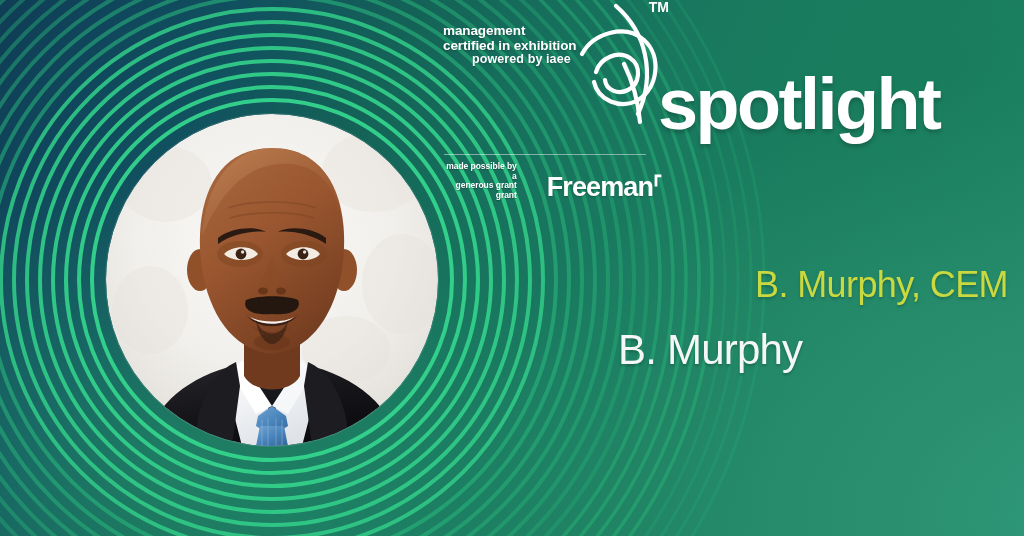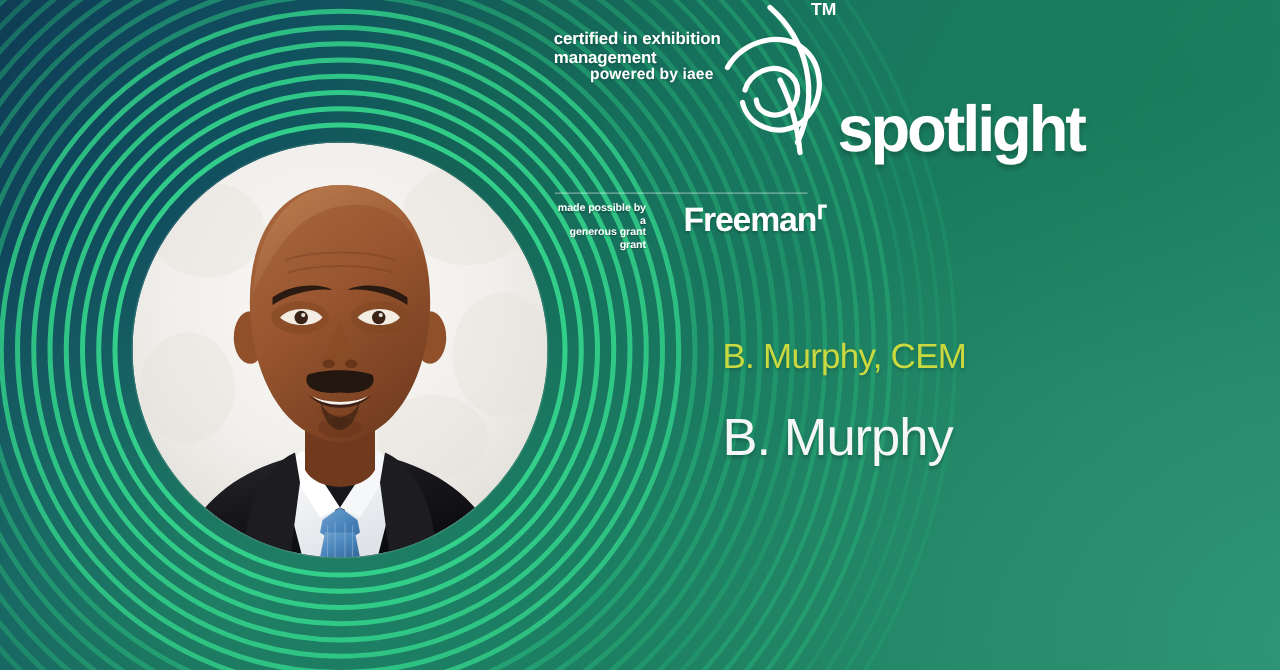--- a/index.html
+++ b/index.html
@@ -76,21 +76,21 @@
     letter-spacing:.1px;text-align:left;
     margin-top:-2px;padding-left:34px;
     text-shadow:0 1px 2px rgba(0,0,0,.25);
   }
   .rule{
     position:absolute;left:6px;top:130px;width:202px;height:1px;
     background:rgba(255,255,255,.45);
   }
   .freeman-row{
     position:absolute;left:6px;top:138px;
-    display:flex;align-items:flex-start;gap:6px;
+    display:flex;align-items:flex-end;gap:6px;
   }
   .freeman-credit{
     color:#ffffff;font-weight:bold;
     font-size:8.5px;line-height:9.5px;
     letter-spacing:-.05px;
     text-align:right;
     text-shadow:0 1px 1px rgba(0,0,0,.3);
     padding-bottom:1px;
   }
   .freeman-logo{position:relative;}
@@ -98,50 +98,52 @@
     color:#ffffff;font-weight:bold;font-size:27px;line-height:28px;
     letter-spacing:-.9px;
     text-shadow:0 1px 2px rgba(0,0,0,.25);
     margin-left:24px;
   }
   .freeman-flag{
     position:absolute;right:-9px;top:1px;
     width:8px;height:13px;
   }
   .spotlight{
-    position:absolute;left:232px;top:40px;
+    position:absolute;left:220px;top:40px;
     color:#ffffff;font-weight:bold;
-    font-size:52px;line-height:80px;
+    font-size:72px;line-height:80px;
     letter-spacing:-2.5px;
     text-shadow:0 3px 4px rgba(0,0,0,.22);
   }
 
   
   .portrait{
     position:absolute;left:106px;top:114px;
     width:332px;height:332px;border-radius:50%;
     overflow:hidden;
     box-shadow:0 0 0 1px rgba(255,255,255,.12);
   }
   .portrait svg{display:block;width:332px;height:332px;}
 
   
   .person{
     position:absolute;left:578px;top:262px;width:430px;
   }
   .person-name{
-    color:#c9d93f;font-size:28px;line-height:46px;
+    color:#c9d93f;font-size:36px;line-height:46px;
     font-weight:normal;letter-spacing:-.6px;
     text-shadow:0 2px 3px rgba(0,0,0,.2);
+    text-align:right;
   }
   .person-org{
     margin-top:16px;
     color:#f4f7f6;font-size:42px;line-height:51px;
     font-weight:normal;letter-spacing:-.8px;
     text-shadow:0 2px 3px rgba(0,0,0,.22);
+    margin-left:40px;
   }
   .person-org span{display:block;}
 </style>
 </head>
 <body>
 
 <div class="banner">
 
   <div class="bg-base"></div>
   <div class="bg-soft"></div>
@@ -310,22 +312,22 @@
         </g>
       </g>
     </svg>
   </div>
 
   <div class="lockup">
 
     <div class="cem-block">
 
       <div class="cem-tag">
+        <div>management</div>
         <div>certified in exhibition</div>
-        <div>management</div>
       </div>
 
       <div class="cem-word">
         <span class="cem-tm">TM</span>
       </div>
 
       <svg class="cem-swoosh" viewBox="0 0 118 128" xmlns="http://www.w3.org/2000/svg" aria-hidden="true">
         <g fill="none" stroke="#ffffff" stroke-width="4.2" stroke-linecap="round">
           <path d="M56 4 C 86 30 96 72 78 112"></path>
           <path d="M22 52 C 34 30 66 22 84 38 C 102 54 98 86 78 98 C 60 108 38 98 34 80"></path>

